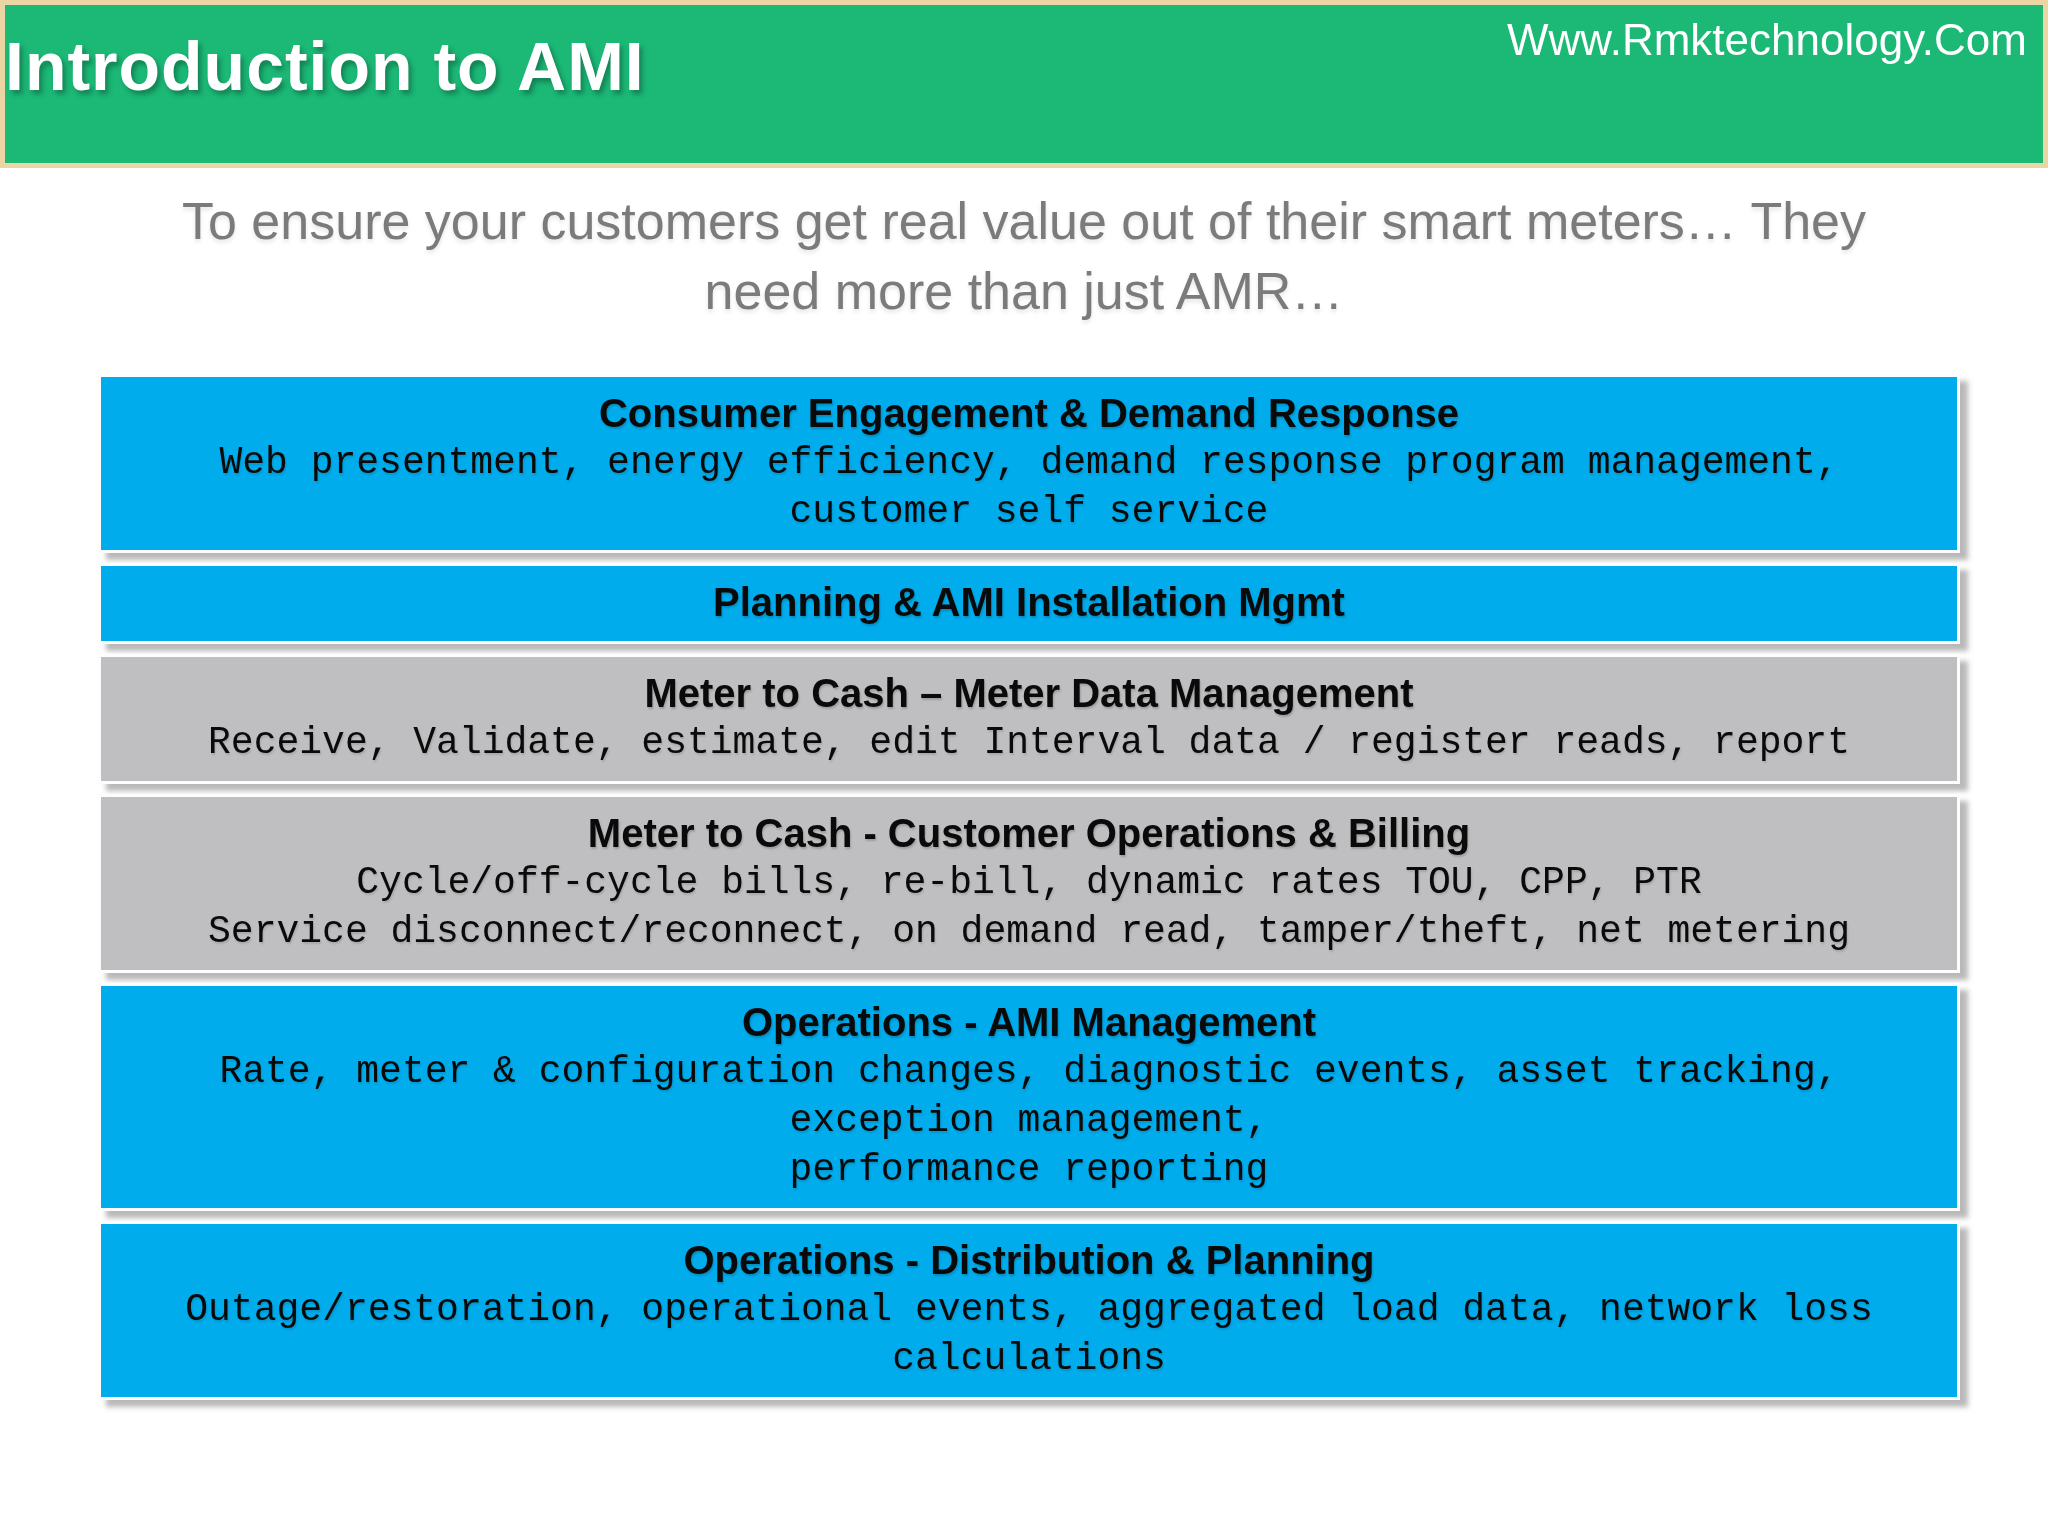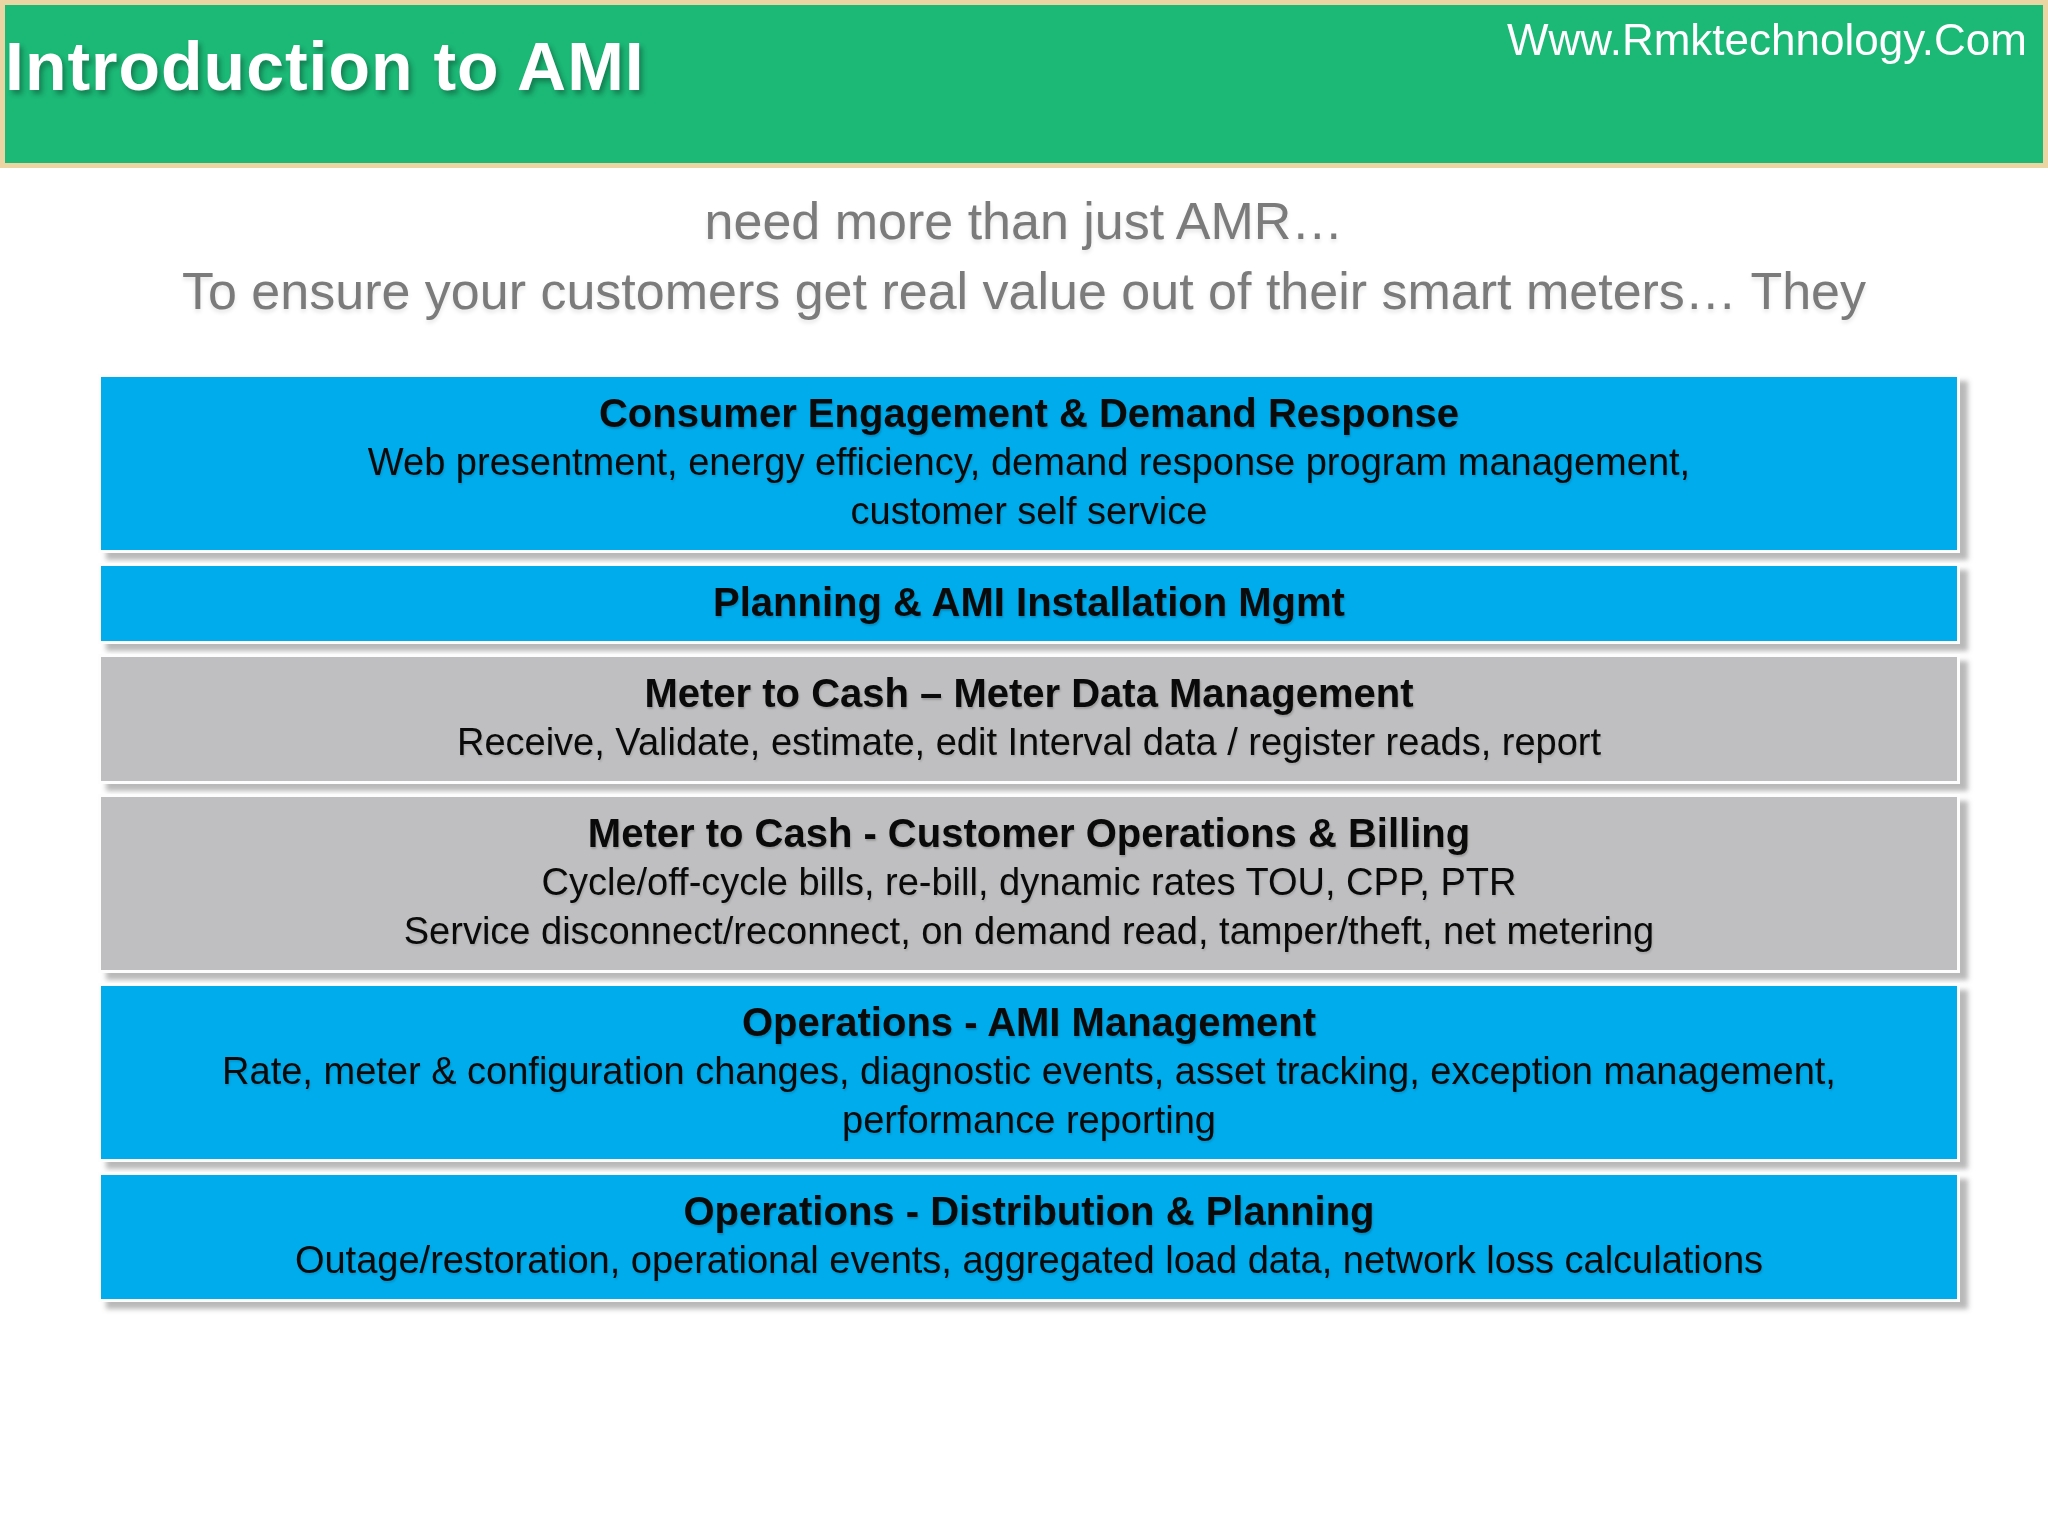--- a/index.html
+++ b/index.html
@@ -84,35 +84,36 @@
     font-size: 40px;
     font-weight: bold;
     line-height: 49px;
     text-shadow: 1px 2px 2px rgba(0,0,0,0.18);
   }
   .pbox-body {
     font-size: 38px;
     line-height: 49px;
     white-space: pre-line;
     text-shadow: 1px 2px 2px rgba(0,0,0,0.12);
+    font-family: Liberation Mono, monospace;
   }
 </style>
 </head>
 <body>
 
 <div class="slide">
 
   <div class="header">
     <div class="slide-title">Introduction to AMI</div>
     <div class="website">Www.Rmktechnology.Com</div>
   </div>
 
   <div class="subtitle">
+    <div>To ensure your customers get real value out of their smart meters… They</div>
     <div>need more than just AMR…</div>
-    <div>To ensure your customers get real value out of their smart meters… They</div>
   </div>
 
   <div class="stack">
 
   <div class="pbox blue">
         <div class="pbox-title">Consumer Engagement &amp; Demand Response</div>
         <div class="pbox-body">Web presentment, energy efficiency, demand response program management,
 customer self service</div>
       </div>
       <div class="pbox blue">

